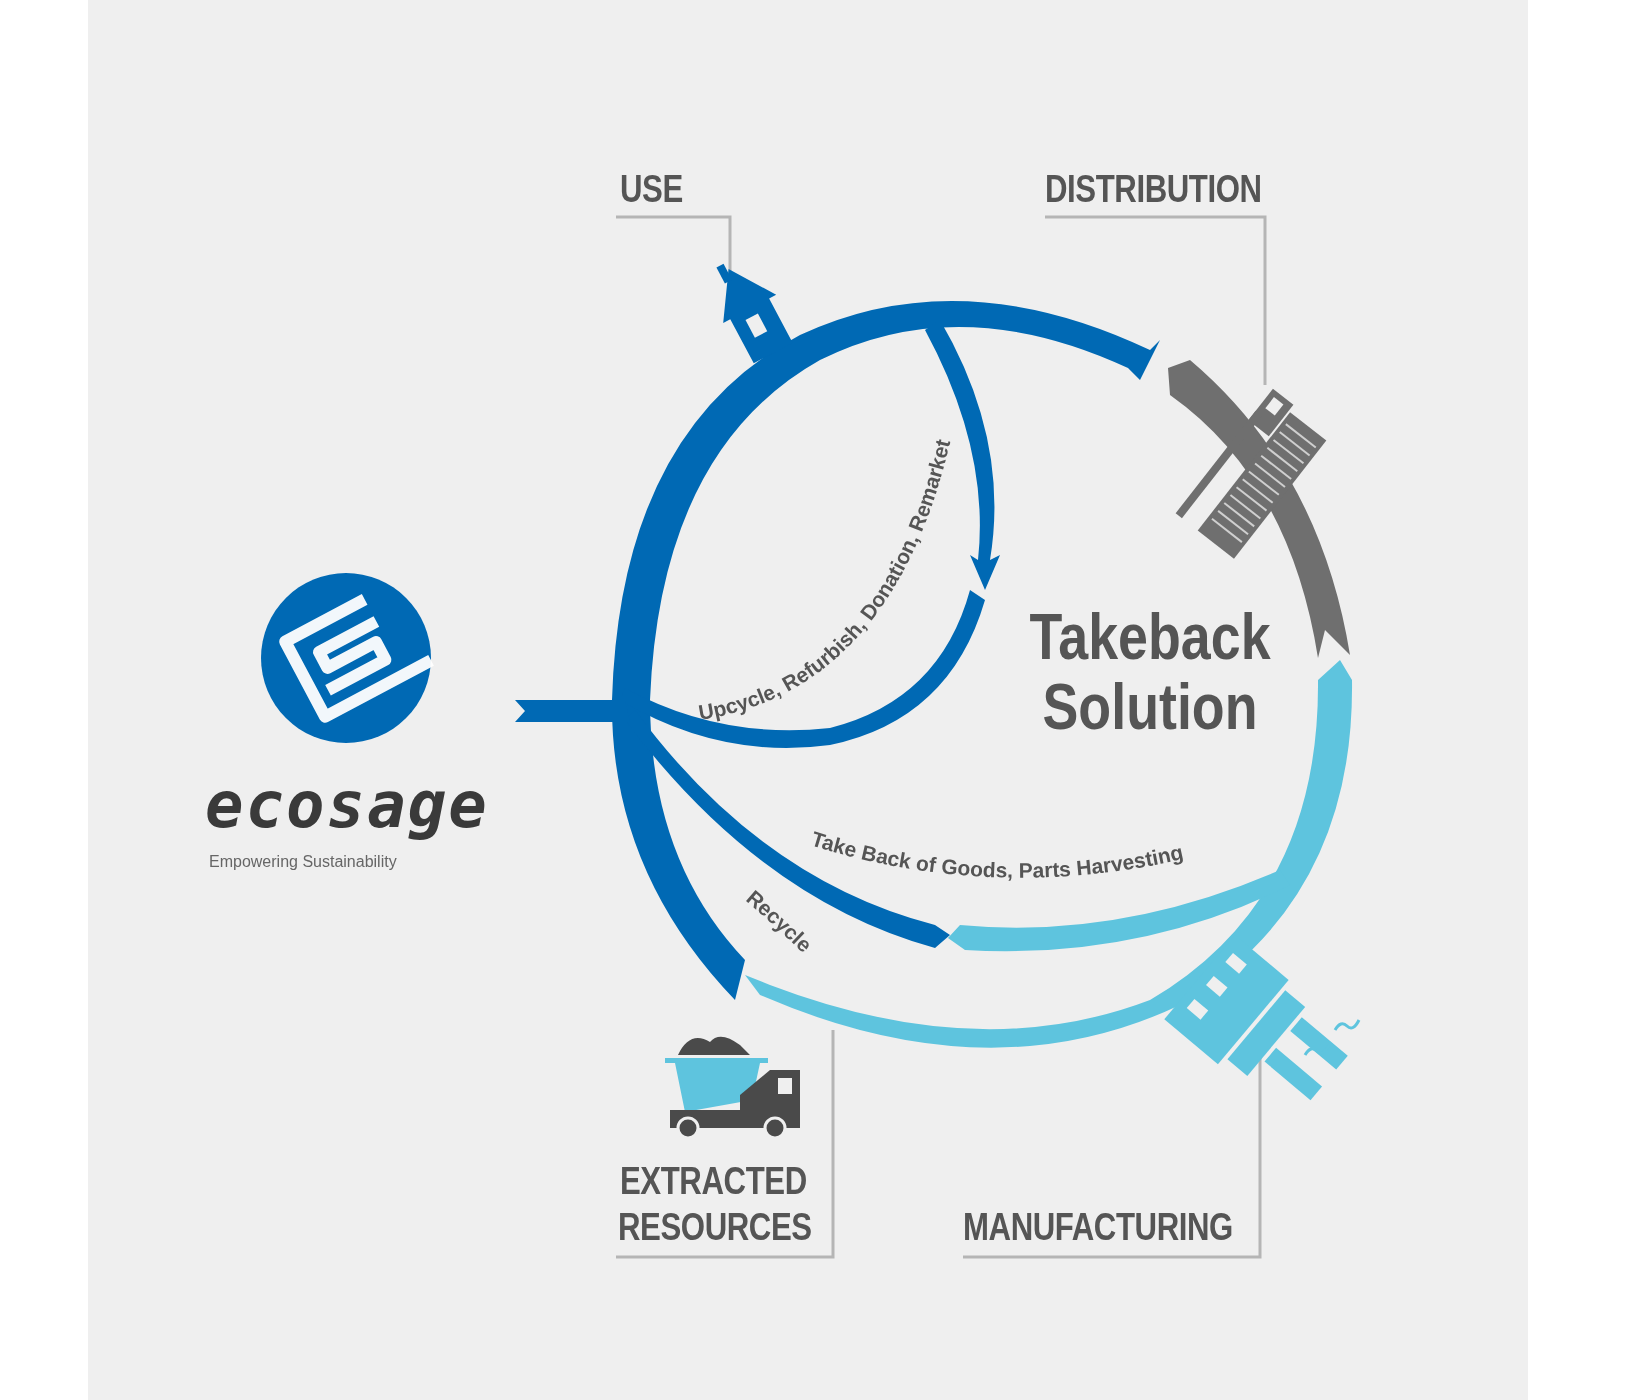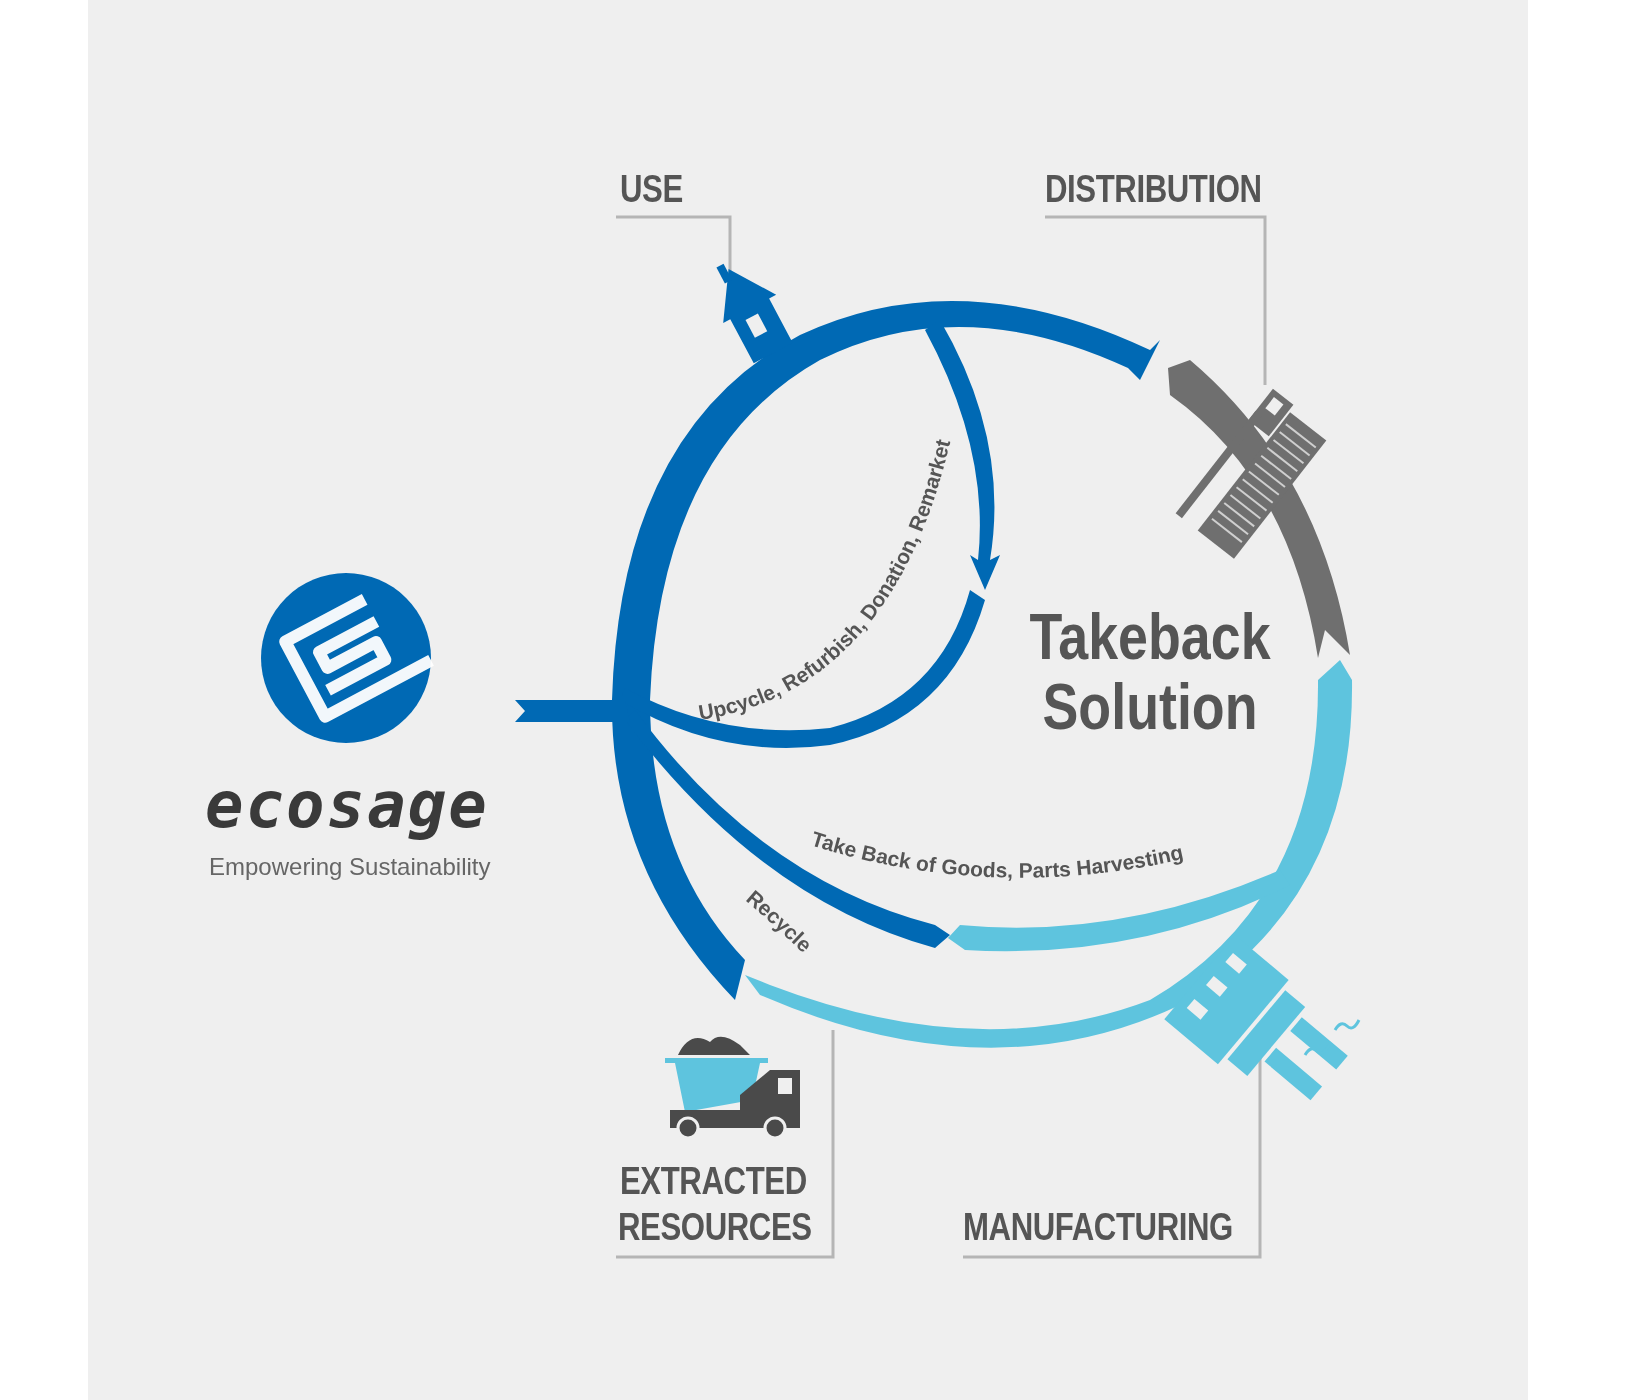--- a/index.html
+++ b/index.html
@@ -3,21 +3,21 @@
 <meta charset="utf-8">
 <style>
   html, body { margin:0; padding:0; background:#ffffff; }
   body { width:1650px; height:1400px; position:relative; overflow:hidden; font-family:"Liberation Sans", sans-serif; }
   #panel { position:absolute; left:88px; top:0; width:1440px; height:1400px; background:#efefef; }
   svg#diagram { position:absolute; left:0; top:0; width:1650px; height:1400px; }
   .lbl { position:absolute; color:#555555; font-family:"Liberation Sans", sans-serif; font-weight:bold; letter-spacing:-0.5px; transform:scaleX(0.82); transform-origin:left top; }
   .stage { font-size:38px; }
   .center-title { position:absolute; color:#555555; font-weight:bold; font-size:64px; line-height:70px; text-align:center; transform:scaleX(0.84); transform-origin:center top; }
   .brand { position:absolute; color:#3a3a3a; font-family:"DejaVu Sans Mono", monospace; font-size:64px; font-weight:bold; letter-spacing:2px; }
-  .tagline { position:absolute; color:#666666; font-size:24px; }
+  .tagline { position:absolute; color:#666666; font-size:16px; }
 </style>
 </head>
 <body>
 
 <div id="panel"></div>
 
 <svg id="diagram" viewBox="0 0 1650 1400" xmlns="http://www.w3.org/2000/svg">
   <defs>
     <path id="innerTextPath" d="M 700 720 Q 900 690 955 420" fill="none"></path>
     <path id="takeBackTextPath" d="M 810 845 Q 1000 905 1200 855" fill="none"></path>

